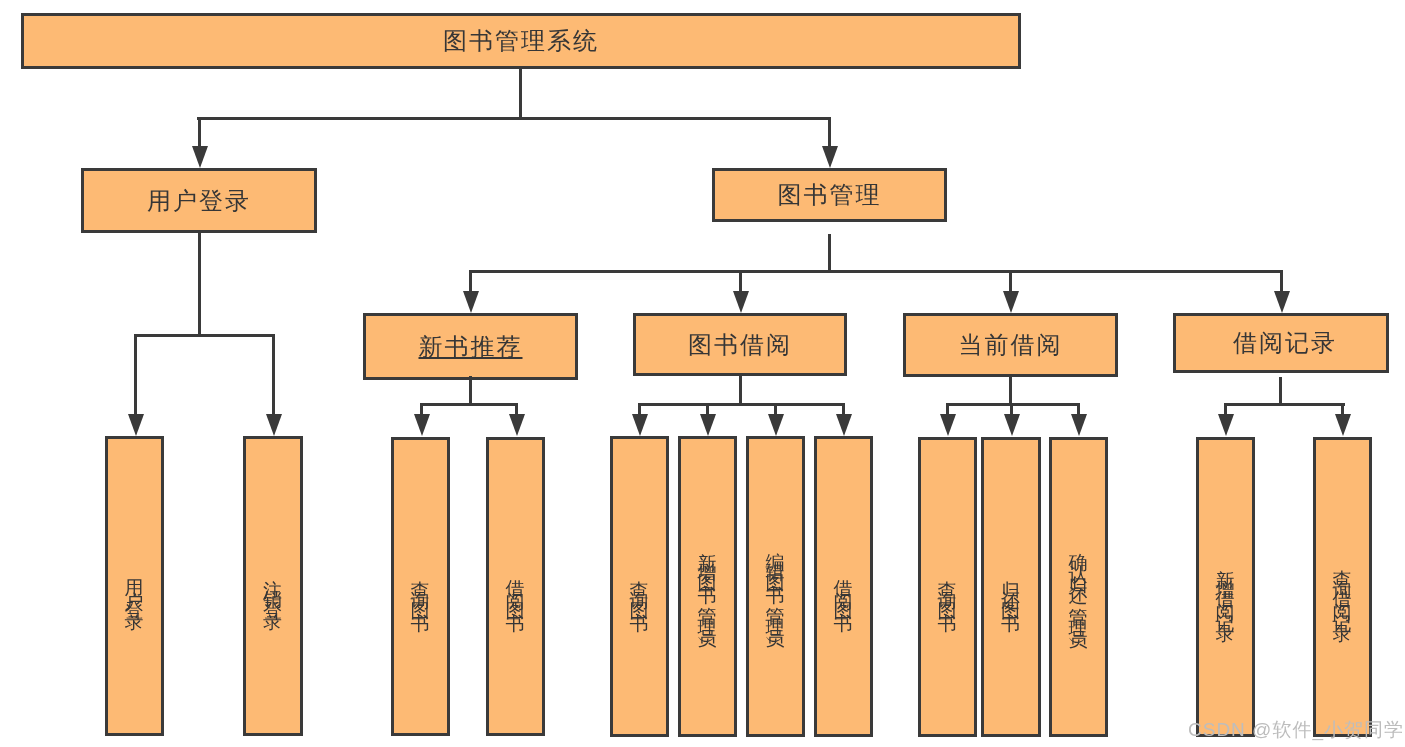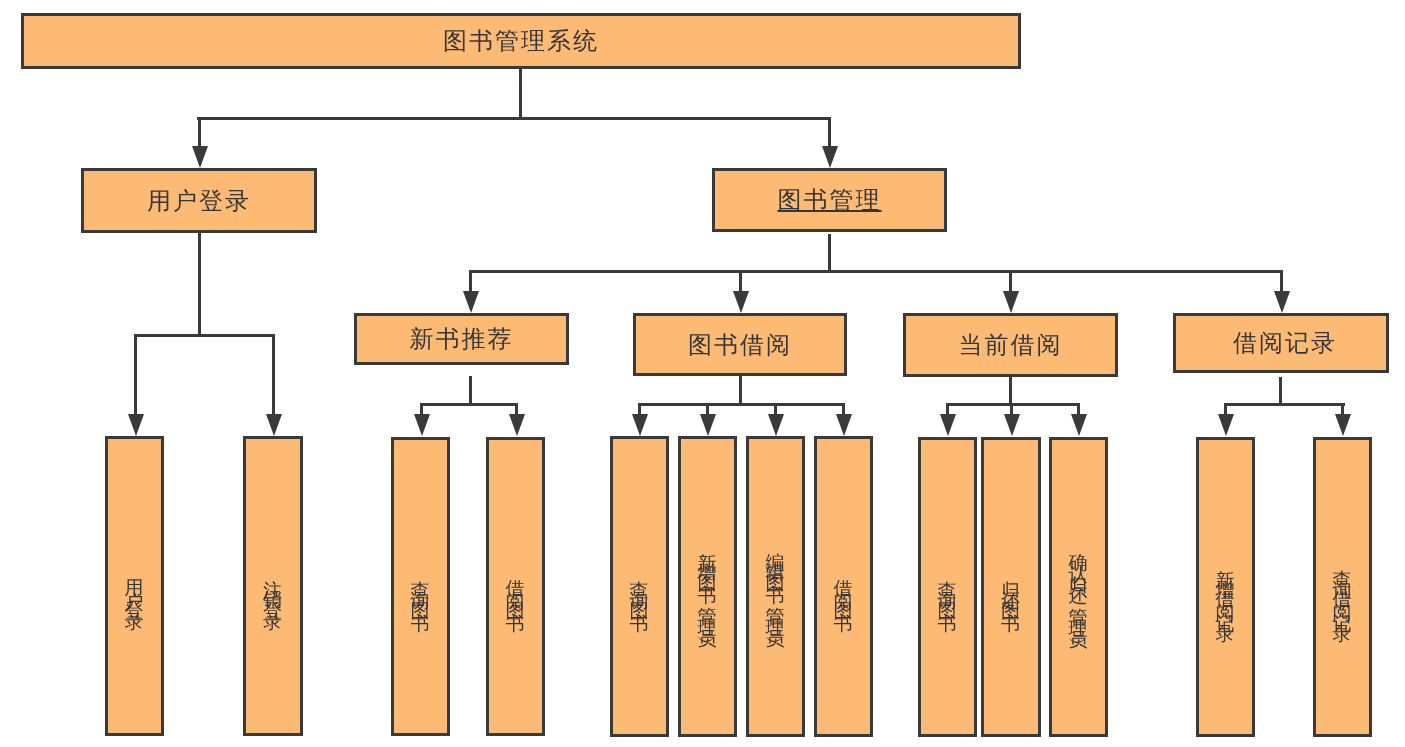--- a/index.html
+++ b/index.html
@@ -62,35 +62,35 @@
 <div class="canvas">
 
   <div class="node h" style="left:21px;top:13px;width:1000px;height:56px;">图书管理系统</div>
 
   <div class="line vline" style="left:519px;top:69px;height:50px;"></div>
   <div class="line hline" style="left:197px;top:117px;width:634px;"></div>
   <div class="arrow" style="left:198px;top:117px;height:29px;"></div>
   <div class="arrow" style="left:828px;top:117px;height:29px;"></div>
 
   <div class="node h" style="left:81px;top:168px;width:236px;height:65px;">用户登录</div>
-  <div class="node h" style="left:712px;top:168px;width:235px;height:64px;text-decoration:underline;">图书管理</div>
+  <div class="node h" style="left:712px;top:168px;width:235px;height:54px;">图书管理</div>
 
   <div class="line vline" style="left:198px;top:233px;height:103px;"></div>
   <div class="line hline" style="left:134px;top:334px;width:141px;"></div>
   <div class="arrow" style="left:134px;top:334px;height:80px;"></div>
   <div class="arrow" style="left:272px;top:334px;height:80px;"></div>
 
   <div class="line vline" style="left:828px;top:234px;height:38px;"></div>
   <div class="line hline" style="left:469px;top:270px;width:813px;"></div>
   <div class="arrow" style="left:469px;top:270px;height:21px;"></div>
   <div class="arrow" style="left:739px;top:270px;height:21px;"></div>
   <div class="arrow" style="left:1009px;top:270px;height:21px;"></div>
   <div class="arrow" style="left:1280px;top:270px;height:21px;"></div>
 
-  <div class="node h" style="left:354px;top:313px;width:215px;height:52px;">新书推荐</div>
+  <div class="node h" style="left:363px;top:313px;width:215px;height:67px;text-decoration:underline;">新书推荐</div>
   <div class="node h" style="left:903px;top:313px;width:215px;height:64px;">当前借阅</div>
   <div class="node h" style="left:633px;top:313px;width:214px;height:63px;">图书借阅</div>
   <div class="node h" style="left:1173px;top:313px;width:216px;height:60px;padding-left:8px;">借阅记录</div>
 
   <div class="line vline" style="left:469px;top:376px;height:29px;"></div>
   <div class="line hline" style="left:420px;top:403px;width:98px;"></div>
   <div class="arrow" style="left:420px;top:403px;height:11px;"></div>
   <div class="arrow" style="left:515px;top:403px;height:11px;"></div>
 
   <div class="line vline" style="left:739px;top:376px;height:29px;"></div>
@@ -122,14 +122,15 @@
   <div class="node v" style="left:746px;top:436px;width:59px;height:301px;">编辑图书（管理员）</div>
   <div class="node v" style="left:814px;top:436px;width:59px;height:301px;">借阅图书</div>
 
   <div class="node v" style="left:918px;top:437px;width:59px;height:300px;">查询图书</div>
   <div class="node v" style="left:981px;top:437px;width:60px;height:300px;">归还图书</div>
   <div class="node v" style="left:1049px;top:437px;width:59px;height:300px;">确认归还（管理员）</div>
 
   <div class="node v" style="left:1196px;top:437px;width:59px;height:300px;">新增借阅记录</div>
   <div class="node v" style="left:1313px;top:437px;width:59px;height:300px;">查询借阅记录</div>
 
+  <div class="watermark">CSDN @软件_小贺同学</div>
 
 </div>
 
 </body></html>

